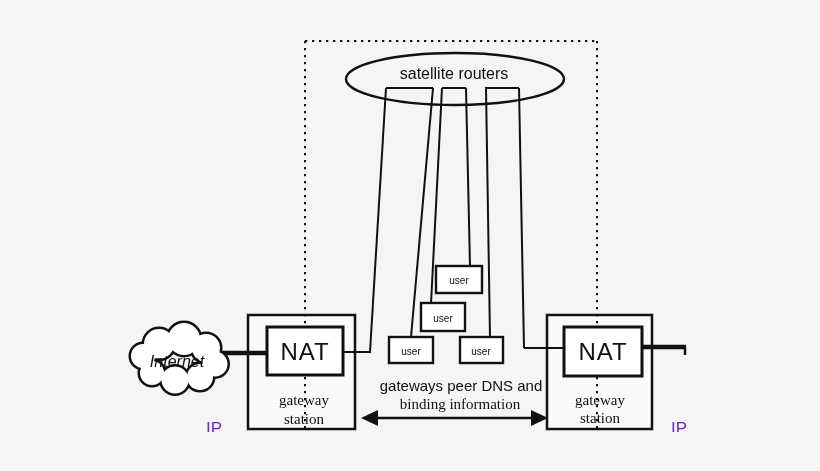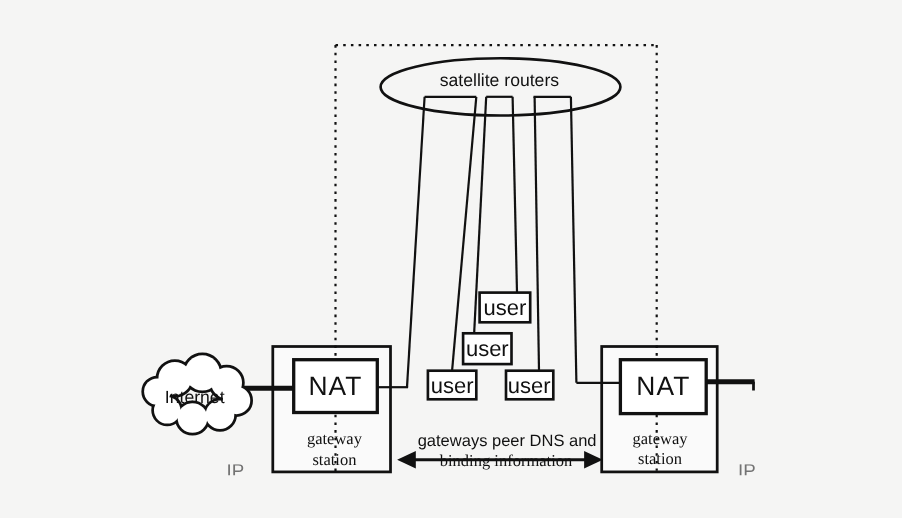--- a/index.html
+++ b/index.html
@@ -12,35 +12,35 @@
   }
   .canvas svg{position:absolute;left:0;top:0;}
   .lbl{
     position:absolute;
     transform:translate(-50%,-50%);
     color:#111;
     white-space:nowrap;
     line-height:1.1;
   }
   .lbl-satellite{font-size:16px;}
-  .lbl-user{font-size:20px;}
+  .lbl-user{font-size:10px;}
   .lbl-nat{font-size:24px;letter-spacing:1px;}
   .lbl-gateway{font-size:15px;font-family:Liberation Serif, serif;}
-  .lbl-internet{font-size:16px;}
-  .lbl-peer{font-size:15px;margin-top:16px;}
+  .lbl-internet{font-size:16px;font-style:italic;}
+  .lbl-peer{font-size:15px;}
   .clip-ip{
     position:absolute;
     width:36px;height:10px;
     overflow:hidden;
   }
   .clip-ip span{
     display:block;
     font-size:17px;
     line-height:14px;
-    color:#737373;
+    color:#6d28d9;
   }
 </style>
 </head>
 <body>
 
 <div class="canvas">
 
   <svg width="820" height="471" viewBox="0 0 820 471">
 
     <rect x="248" y="315" width="107" height="114" fill="#fafafa" stroke="#111" stroke-width="2.5"></rect>

